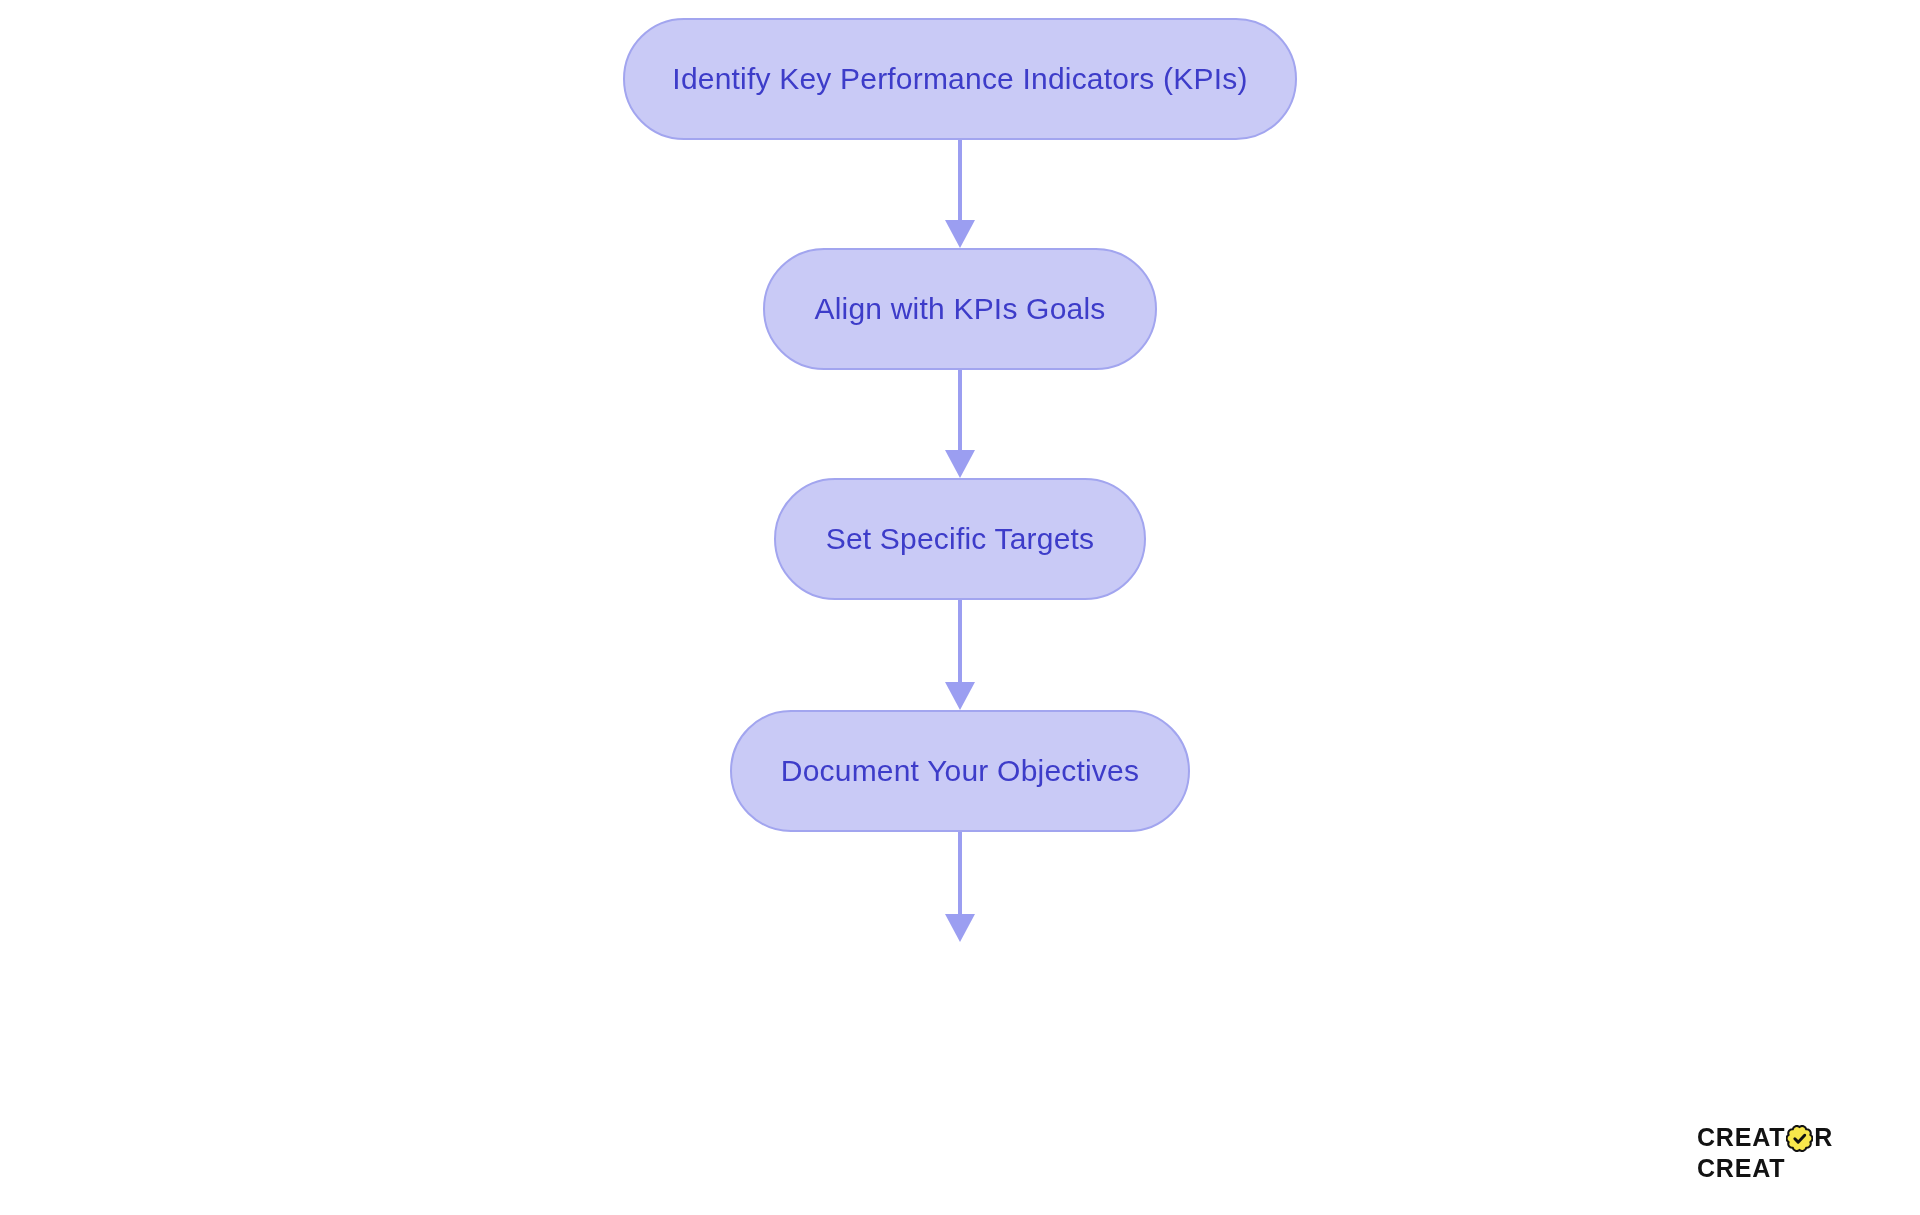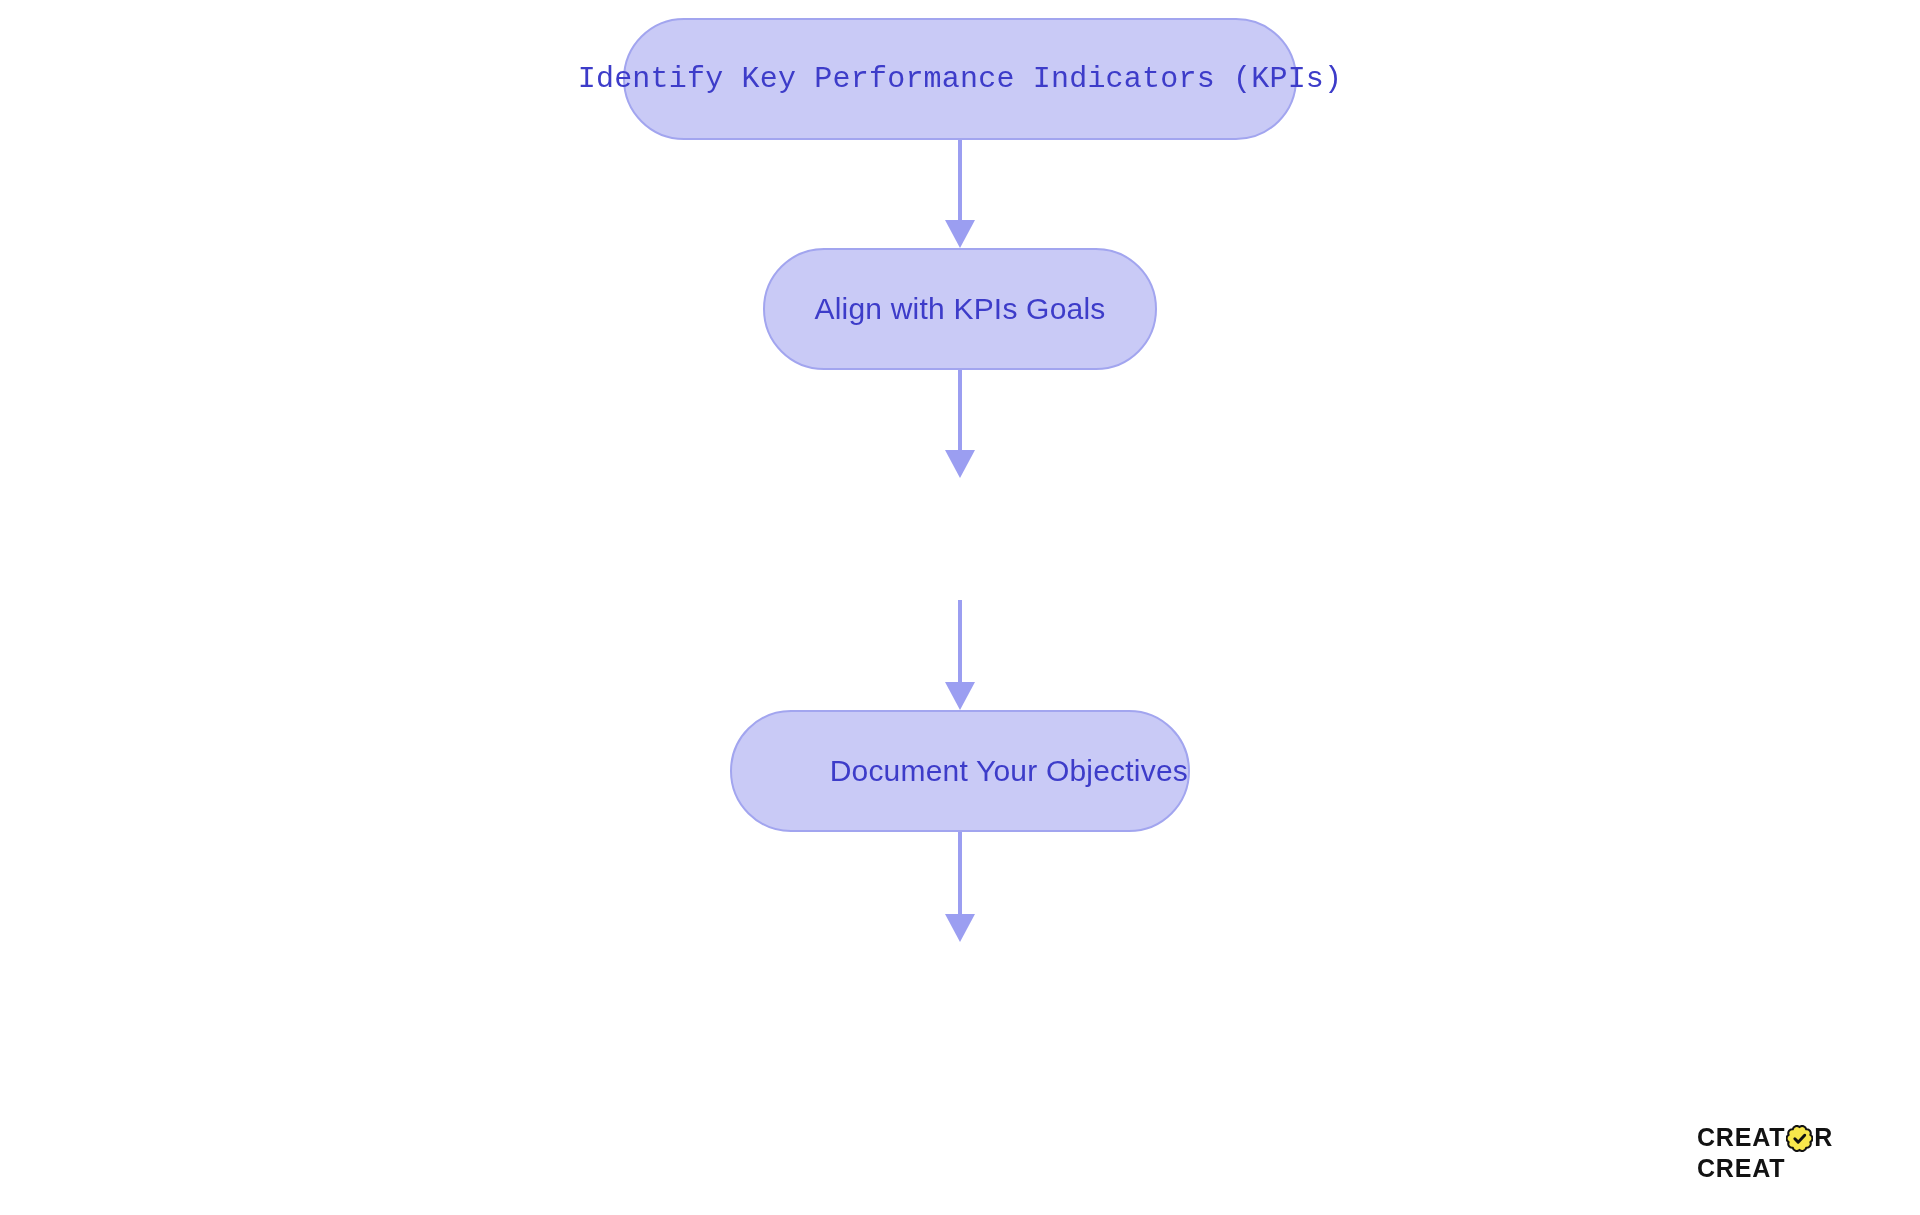--- a/index.html
+++ b/index.html
@@ -31,24 +31,24 @@
     align-items:center;
     justify-content:center;
     text-align:center;
   }
   .flow-node .node-label{
     color:var(--node-text);
     font-size:30px;
     letter-spacing:0.2px;
     white-space:nowrap;
   }
-  .node-1{left:623px;top:18px;width:674px;font-family:Liberation Mono, monospace;}
+  .node-1{left:623px;top:18px;width:674px;}
   .node-2{left:763px;top:248px;width:394px;}
   .node-3{left:774px;top:478px;width:372px;}
-  .node-4{left:730px;top:710px;width:460px;justify-content:flex-end;}
+  .node-4{left:730px;top:710px;width:460px;}
   .node-5{left:721px;top:942px;width:478px;}
 
   .flow-arrow{position:absolute;left:945px;width:30px;}
   .arrow-1{top:140px;height:108px;}
   .arrow-2{top:370px;height:108px;}
   .arrow-3{top:600px;height:110px;}
   .arrow-4{top:832px;height:110px;}
   .arrow-line{
     position:absolute;
     left:13px;top:0;bottom:26px;width:4px;
@@ -98,20 +98,23 @@
 
   <div class="flow-node node-2">
     <span class="node-label">Align with KPIs Goals</span>
   </div>
 
   <div class="flow-arrow arrow-2">
     <div class="arrow-line"></div>
     <div class="arrow-head"></div>
   </div>
 
+  <div class="flow-node node-3">
+    <span class="node-label">Set Specific Targets</span>
+  </div>
 
   <div class="flow-arrow arrow-3">
     <div class="arrow-line"></div>
     <div class="arrow-head"></div>
   </div>
 
   <div class="flow-node node-4">
     <span class="node-label">Document Your Objectives</span>
   </div>
 

